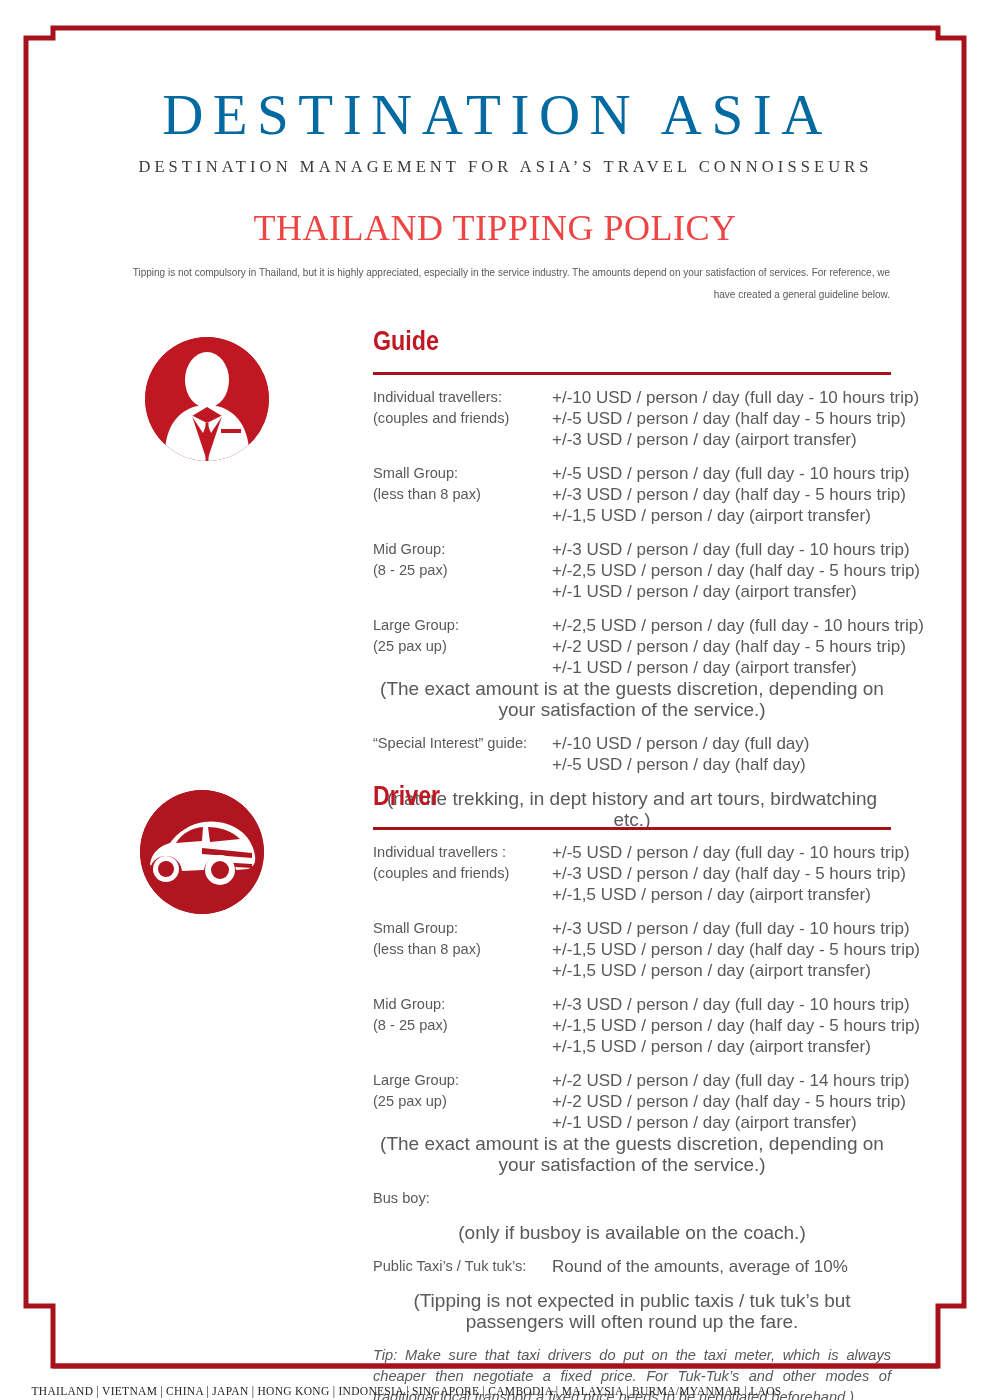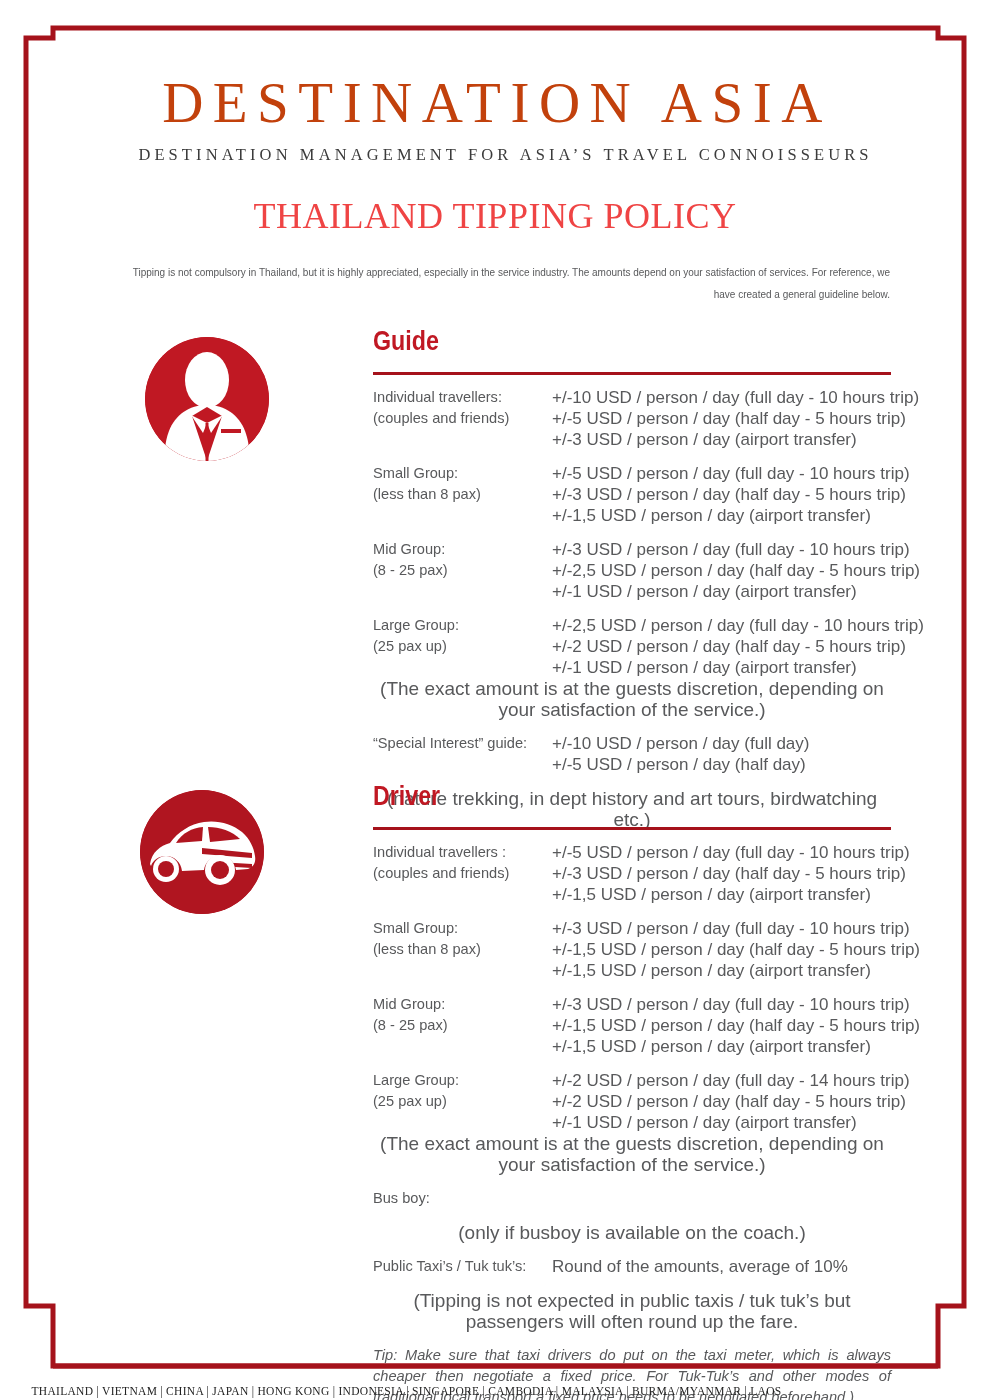--- a/index.html
+++ b/index.html
@@ -28,26 +28,26 @@
     width: 990px; height: 1400px;
   }
 
   
   .masthead {
     text-align: center;
     padding-top: 74px;
   }
   .brand {
     font-family: "Liberation Serif", serif;
-    color: #c2410c;
+    color: #0369a1;
     font-size: 57px;
     letter-spacing: 9.5px;
     line-height: 1.0;
     font-weight: 400;
-    margin: 0;
+    margin: 12px;
     padding-left: 4px;
   }
   .tagline {
     font-family: "Liberation Serif", serif;
     color: #3b3b3b;
     font-size: 16.5px;
     letter-spacing: 4.1px;
     margin: 14px 0 0 16px;
     font-weight: 400;
     padding-left: 5px;

